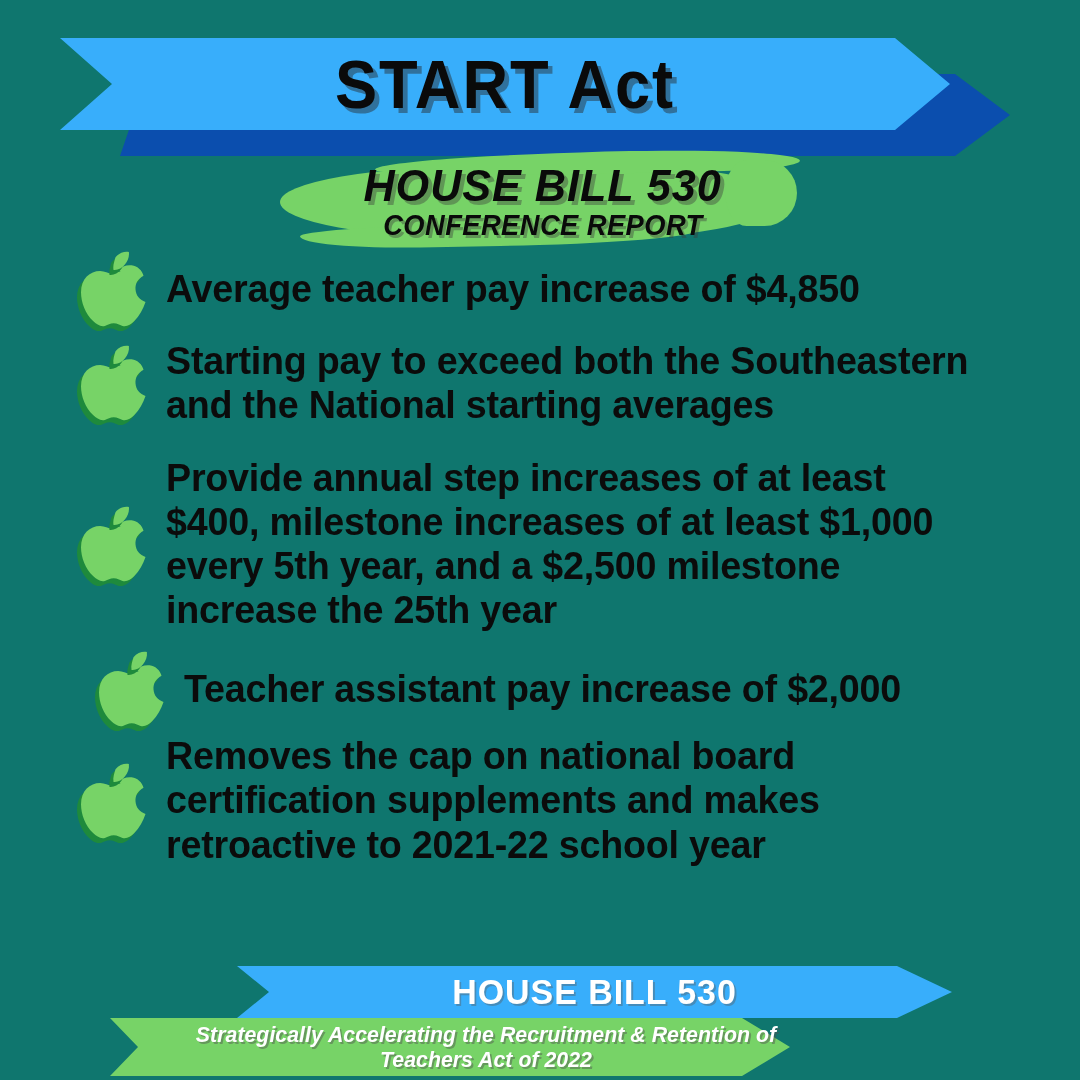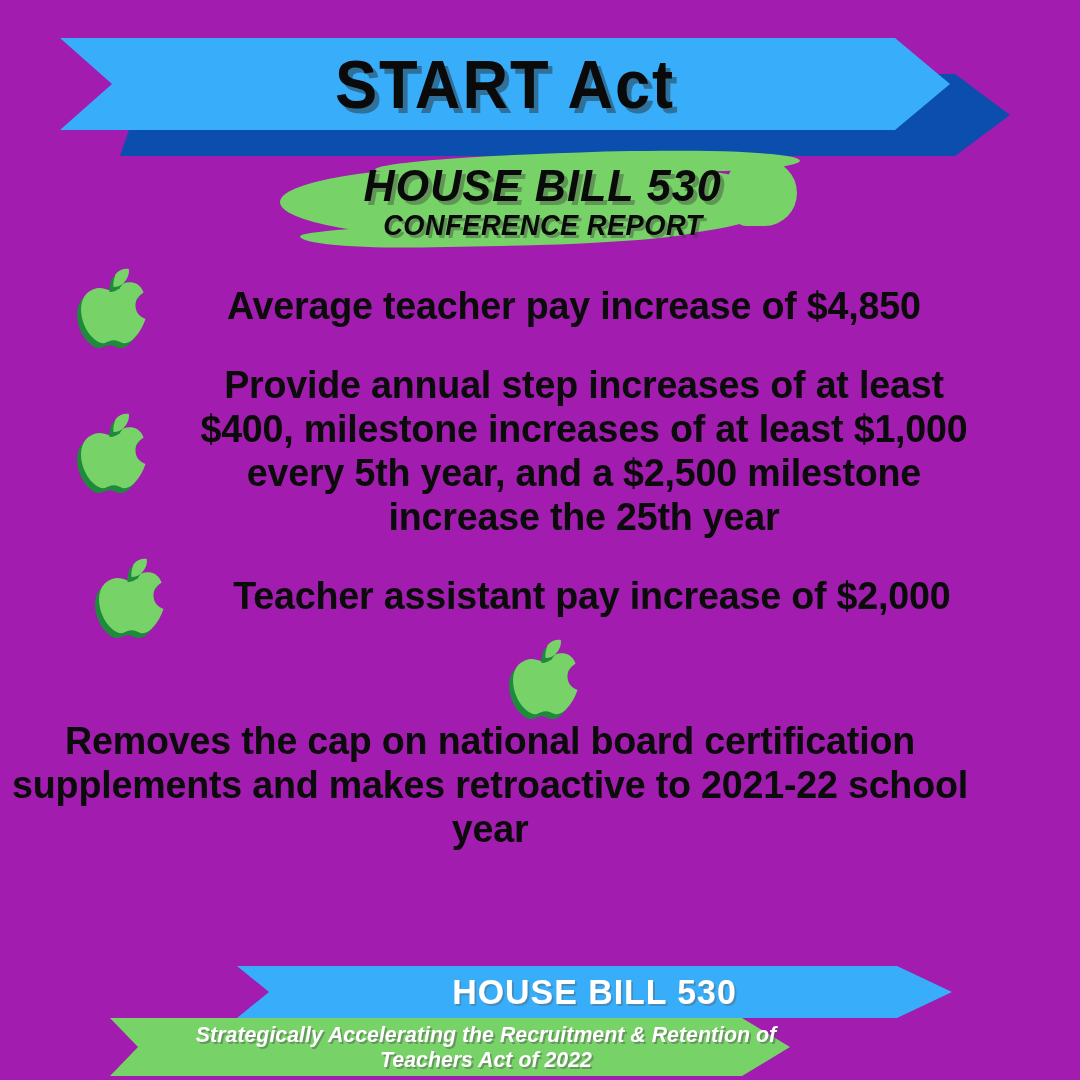--- a/index.html
+++ b/index.html
@@ -13,21 +13,21 @@
     background: #d9d9d9;
     font-family: "Liberation Sans", sans-serif;
     overflow: hidden;
     position: relative;
   }
 
   #poster {
     position: relative;
     width: 1080px;
     height: 1080px;
-    background: #a21caf;
+    background: #0f766e;
   }
 
   
   .top-ribbon-wrap {
     position: absolute;
     left: 0;
     top: 38px;
     width: 1080px;
     height: 120px;
   }
@@ -144,23 +144,22 @@
     line-height: 1.08;
     margin-top: 2px;
     white-space: nowrap;
     transform: scaleX(0.94);
   }
 
   
   #bullet-list {
     position: absolute;
     left: 0;
-    top: 267px;
+    top: 250px;
     width: 1080px;
-    text-align: center;
   }
   .bullet-row {
     display: flex;
     align-items: center;
     width: 1030px;
     margin: 0 0 0 0;
   }
   .bullet-icon {
     flex: 0 0 auto;
     width: 104px;
@@ -270,21 +269,34 @@
             <g transform="translate(-2,5)">
               <path fill="#1e8a3c" d="M40.5 20.5c6 0 9.5-3 15-2.2 6.5 1 10.5 5.2 12 10.4-5.6 3.2-8.4 7.6-8 13.6.4 6.6 4.4 10.8 10 12.6-2.4 7.2-6 14-11.4 19.4-3.4 3.4-7.2 5.6-11.6 4.6-3.4-.8-5-2.6-8.8-2.6-3.8 0-5.6 1.8-8.8 2.6-4.4 1-8.4-1.4-11.8-4.8C9.4 66.6 5 55.4 5 45.2 5 31.8 13.8 24 24.2 24c4.4 0 8.2 2.6 11.6 2.6 2.4 0 4.7-2 8.7-2.1z"></path>
               <path fill="#77d367" d="M44.5 15.5c6 0 9.5-3 15-2.2 6.5 1 10.5 5.2 12 10.4-5.6 3.2-8.4 7.6-8 13.6.4 6.6 4.4 10.8 10 12.6-2.4 7.2-6 14-11.4 19.4-3.4 3.4-7.2 5.6-11.6 4.6-3.4-.8-5-2.6-8.8-2.6-3.8 0-5.6 1.8-8.8 2.6-4.4 1-8.4-1.4-11.8-4.8C13.4 61.6 9 50.4 9 40.2 9 26.8 17.8 19 28.2 19c4.4 0 8.2 2.6 11.6 2.6 2.4 0 4.7-2 8.7-2.1z"></path>
               <path fill="#1e8a3c" d="M43.5 5.2c3.6-4.6 9.6-6.2 13.4-5.2.6 4.6-1.2 9.2-4 12.6-2.8 3.4-7.2 6-11.4 5.4-.8-4.6 1-9.2 2-12.8z" transform="translate(-4,5)"></path>
               <path fill="#77d367" d="M43.5 5.2c3.6-4.6 9.6-6.2 13.4-5.2.6 4.6-1.2 9.2-4 12.6-2.8 3.4-7.2 6-11.4 5.4-.8-4.6 1-9.2 2-12.8z"></path>
             </g>
           </svg>
         </div>
         <div class="bullet-text">Average teacher pay increase of $4,850</div>
       </div>
-      <div class="bullet-row" style="height: 212px; gap: 20px;">
+      <div class="bullet-row" style="height: 110px;">
+        <div class="bullet-icon">
+          <svg width="80" height="84" viewBox="0 0 80 84">
+            <g transform="translate(-2,5)">
+              <path fill="#1e8a3c" d="M40.5 20.5c6 0 9.5-3 15-2.2 6.5 1 10.5 5.2 12 10.4-5.6 3.2-8.4 7.6-8 13.6.4 6.6 4.4 10.8 10 12.6-2.4 7.2-6 14-11.4 19.4-3.4 3.4-7.2 5.6-11.6 4.6-3.4-.8-5-2.6-8.8-2.6-3.8 0-5.6 1.8-8.8 2.6-4.4 1-8.4-1.4-11.8-4.8C9.4 66.6 5 55.4 5 45.2 5 31.8 13.8 24 24.2 24c4.4 0 8.2 2.6 11.6 2.6 2.4 0 4.7-2 8.7-2.1z"></path>
+              <path fill="#77d367" d="M44.5 15.5c6 0 9.5-3 15-2.2 6.5 1 10.5 5.2 12 10.4-5.6 3.2-8.4 7.6-8 13.6.4 6.6 4.4 10.8 10 12.6-2.4 7.2-6 14-11.4 19.4-3.4 3.4-7.2 5.6-11.6 4.6-3.4-.8-5-2.6-8.8-2.6-3.8 0-5.6 1.8-8.8 2.6-4.4 1-8.4-1.4-11.8-4.8C13.4 61.6 9 50.4 9 40.2 9 26.8 17.8 19 28.2 19c4.4 0 8.2 2.6 11.6 2.6 2.4 0 4.7-2 8.7-2.1z"></path>
+              <path fill="#1e8a3c" d="M43.5 5.2c3.6-4.6 9.6-6.2 13.4-5.2.6 4.6-1.2 9.2-4 12.6-2.8 3.4-7.2 6-11.4 5.4-.8-4.6 1-9.2 2-12.8z" transform="translate(-4,5)"></path>
+              <path fill="#77d367" d="M43.5 5.2c3.6-4.6 9.6-6.2 13.4-5.2.6 4.6-1.2 9.2-4 12.6-2.8 3.4-7.2 6-11.4 5.4-.8-4.6 1-9.2 2-12.8z"></path>
+            </g>
+          </svg>
+        </div>
+        <div class="bullet-text">Starting pay to exceed both the Southeastern and the National starting averages</div>
+      </div>
+      <div class="bullet-row" style="height: 212px;">
         <div class="bullet-icon">
           <svg width="80" height="84" viewBox="0 0 80 84">
             <g transform="translate(-2,5)">
               <path fill="#1e8a3c" d="M40.5 20.5c6 0 9.5-3 15-2.2 6.5 1 10.5 5.2 12 10.4-5.6 3.2-8.4 7.6-8 13.6.4 6.6 4.4 10.8 10 12.6-2.4 7.2-6 14-11.4 19.4-3.4 3.4-7.2 5.6-11.6 4.6-3.4-.8-5-2.6-8.8-2.6-3.8 0-5.6 1.8-8.8 2.6-4.4 1-8.4-1.4-11.8-4.8C9.4 66.6 5 55.4 5 45.2 5 31.8 13.8 24 24.2 24c4.4 0 8.2 2.6 11.6 2.6 2.4 0 4.7-2 8.7-2.1z"></path>
               <path fill="#77d367" d="M44.5 15.5c6 0 9.5-3 15-2.2 6.5 1 10.5 5.2 12 10.4-5.6 3.2-8.4 7.6-8 13.6.4 6.6 4.4 10.8 10 12.6-2.4 7.2-6 14-11.4 19.4-3.4 3.4-7.2 5.6-11.6 4.6-3.4-.8-5-2.6-8.8-2.6-3.8 0-5.6 1.8-8.8 2.6-4.4 1-8.4-1.4-11.8-4.8C13.4 61.6 9 50.4 9 40.2 9 26.8 17.8 19 28.2 19c4.4 0 8.2 2.6 11.6 2.6 2.4 0 4.7-2 8.7-2.1z"></path>
               <path fill="#1e8a3c" d="M43.5 5.2c3.6-4.6 9.6-6.2 13.4-5.2.6 4.6-1.2 9.2-4 12.6-2.8 3.4-7.2 6-11.4 5.4-.8-4.6 1-9.2 2-12.8z" transform="translate(-4,5)"></path>
               <path fill="#77d367" d="M43.5 5.2c3.6-4.6 9.6-6.2 13.4-5.2.6 4.6-1.2 9.2-4 12.6-2.8 3.4-7.2 6-11.4 5.4-.8-4.6 1-9.2 2-12.8z"></path>
             </g>
           </svg>
         </div>
@@ -296,21 +308,21 @@
             <g transform="translate(-2,5)">
               <path fill="#1e8a3c" d="M40.5 20.5c6 0 9.5-3 15-2.2 6.5 1 10.5 5.2 12 10.4-5.6 3.2-8.4 7.6-8 13.6.4 6.6 4.4 10.8 10 12.6-2.4 7.2-6 14-11.4 19.4-3.4 3.4-7.2 5.6-11.6 4.6-3.4-.8-5-2.6-8.8-2.6-3.8 0-5.6 1.8-8.8 2.6-4.4 1-8.4-1.4-11.8-4.8C9.4 66.6 5 55.4 5 45.2 5 31.8 13.8 24 24.2 24c4.4 0 8.2 2.6 11.6 2.6 2.4 0 4.7-2 8.7-2.1z"></path>
               <path fill="#77d367" d="M44.5 15.5c6 0 9.5-3 15-2.2 6.5 1 10.5 5.2 12 10.4-5.6 3.2-8.4 7.6-8 13.6.4 6.6 4.4 10.8 10 12.6-2.4 7.2-6 14-11.4 19.4-3.4 3.4-7.2 5.6-11.6 4.6-3.4-.8-5-2.6-8.8-2.6-3.8 0-5.6 1.8-8.8 2.6-4.4 1-8.4-1.4-11.8-4.8C13.4 61.6 9 50.4 9 40.2 9 26.8 17.8 19 28.2 19c4.4 0 8.2 2.6 11.6 2.6 2.4 0 4.7-2 8.7-2.1z"></path>
               <path fill="#1e8a3c" d="M43.5 5.2c3.6-4.6 9.6-6.2 13.4-5.2.6 4.6-1.2 9.2-4 12.6-2.8 3.4-7.2 6-11.4 5.4-.8-4.6 1-9.2 2-12.8z" transform="translate(-4,5)"></path>
               <path fill="#77d367" d="M43.5 5.2c3.6-4.6 9.6-6.2 13.4-5.2.6 4.6-1.2 9.2-4 12.6-2.8 3.4-7.2 6-11.4 5.4-.8-4.6 1-9.2 2-12.8z"></path>
             </g>
           </svg>
         </div>
         <div class="bullet-text">Teacher assistant pay increase of $2,000</div>
       </div>
-      <div class="bullet-row" style="height: 145px; flex-direction: column;">
+      <div class="bullet-row" style="height: 145px;">
         <div class="bullet-icon">
           <svg width="80" height="84" viewBox="0 0 80 84">
             <g transform="translate(-2,5)">
               <path fill="#1e8a3c" d="M40.5 20.5c6 0 9.5-3 15-2.2 6.5 1 10.5 5.2 12 10.4-5.6 3.2-8.4 7.6-8 13.6.4 6.6 4.4 10.8 10 12.6-2.4 7.2-6 14-11.4 19.4-3.4 3.4-7.2 5.6-11.6 4.6-3.4-.8-5-2.6-8.8-2.6-3.8 0-5.6 1.8-8.8 2.6-4.4 1-8.4-1.4-11.8-4.8C9.4 66.6 5 55.4 5 45.2 5 31.8 13.8 24 24.2 24c4.4 0 8.2 2.6 11.6 2.6 2.4 0 4.7-2 8.7-2.1z"></path>
               <path fill="#77d367" d="M44.5 15.5c6 0 9.5-3 15-2.2 6.5 1 10.5 5.2 12 10.4-5.6 3.2-8.4 7.6-8 13.6.4 6.6 4.4 10.8 10 12.6-2.4 7.2-6 14-11.4 19.4-3.4 3.4-7.2 5.6-11.6 4.6-3.4-.8-5-2.6-8.8-2.6-3.8 0-5.6 1.8-8.8 2.6-4.4 1-8.4-1.4-11.8-4.8C13.4 61.6 9 50.4 9 40.2 9 26.8 17.8 19 28.2 19c4.4 0 8.2 2.6 11.6 2.6 2.4 0 4.7-2 8.7-2.1z"></path>
               <path fill="#1e8a3c" d="M43.5 5.2c3.6-4.6 9.6-6.2 13.4-5.2.6 4.6-1.2 9.2-4 12.6-2.8 3.4-7.2 6-11.4 5.4-.8-4.6 1-9.2 2-12.8z" transform="translate(-4,5)"></path>
               <path fill="#77d367" d="M43.5 5.2c3.6-4.6 9.6-6.2 13.4-5.2.6 4.6-1.2 9.2-4 12.6-2.8 3.4-7.2 6-11.4 5.4-.8-4.6 1-9.2 2-12.8z"></path>
             </g>
           </svg>
         </div>

